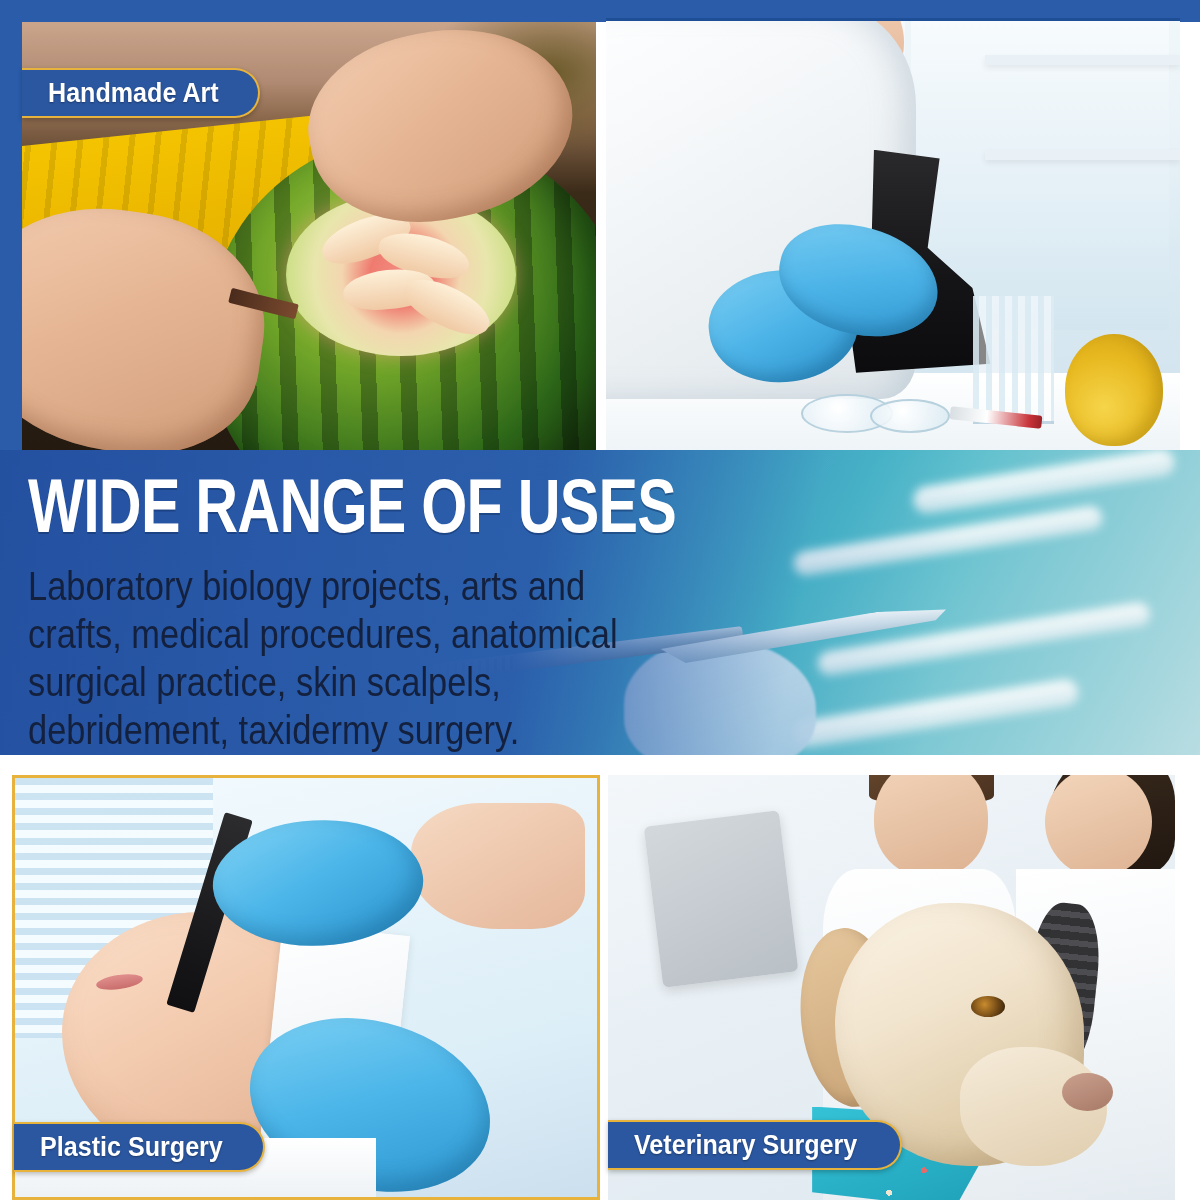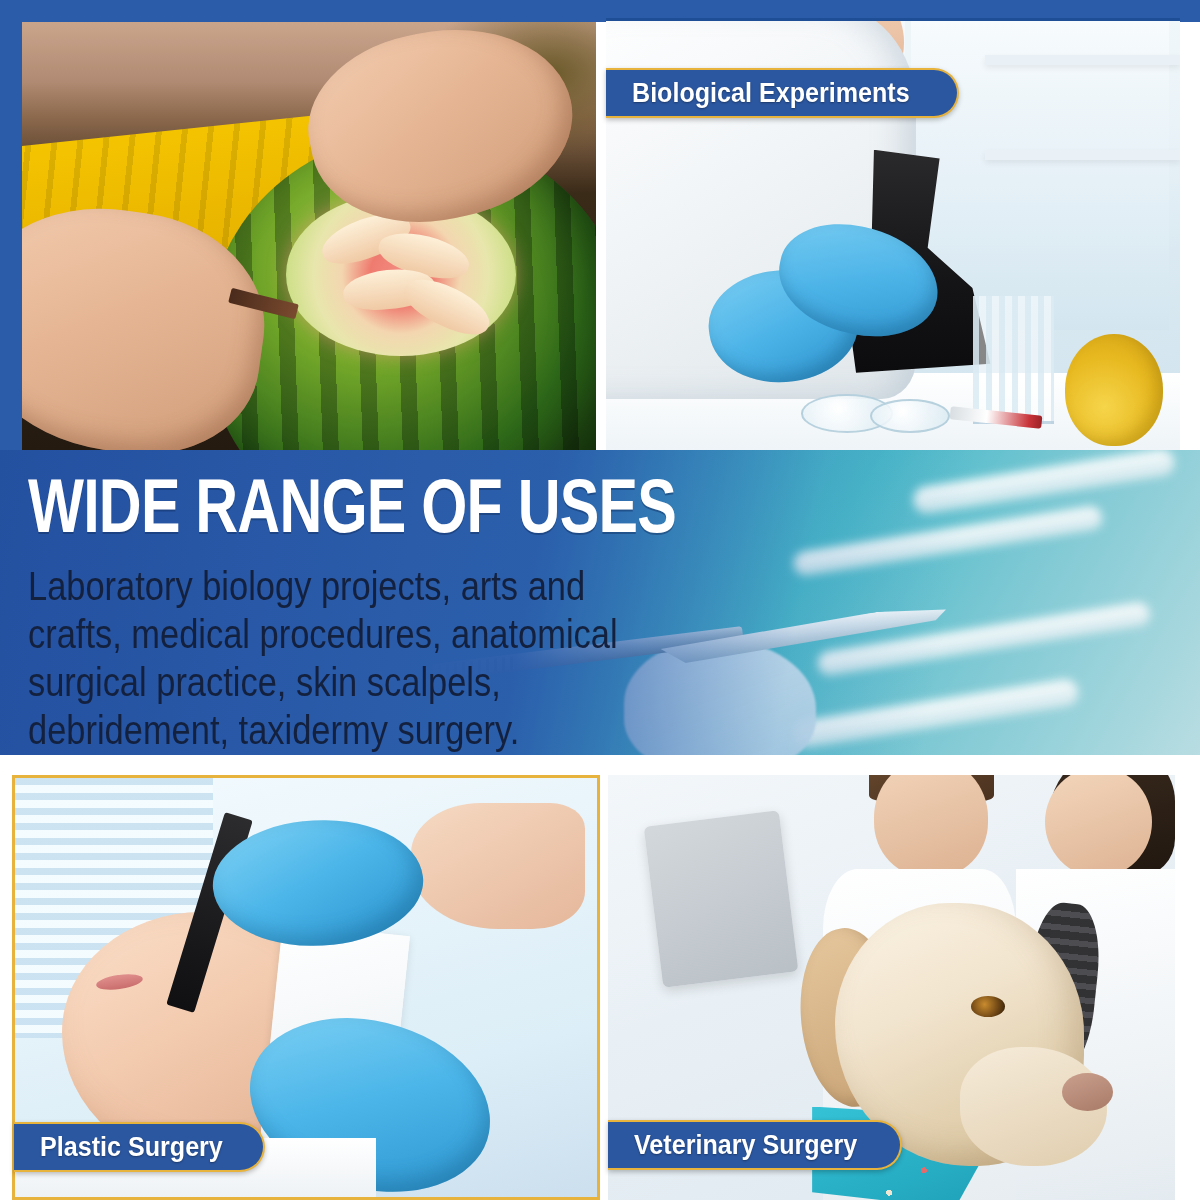--- a/index.html
+++ b/index.html
@@ -495,24 +495,24 @@
         <div class="vt-bandana"></div>
         <div class="vt-dog-ear"></div>
         <div class="vt-dog-head"></div>
         <div class="vt-dog-muzzle"></div>
         <div class="vt-dog-nose"></div>
         <div class="vt-dog-eye"></div>
       </div>
     </div>
   </div>
 
-
-  <div class="pill pill-rr pill-tr">
-    <span class="pill-label">Biological Experiments</span>
-  </div>
+  <div class="pill pill-rr pill-tl">
+    <span class="pill-label">Handmade Art</span>
+  </div>
+
 
   <div class="pill pill-rr pill-bl">
     <span class="pill-label">Plastic Surgery</span>
   </div>
 
   <div class="pill pill-rr pill-br">
     <span class="pill-label">Veterinary Surgery</span>
   </div>
 
 </div>

